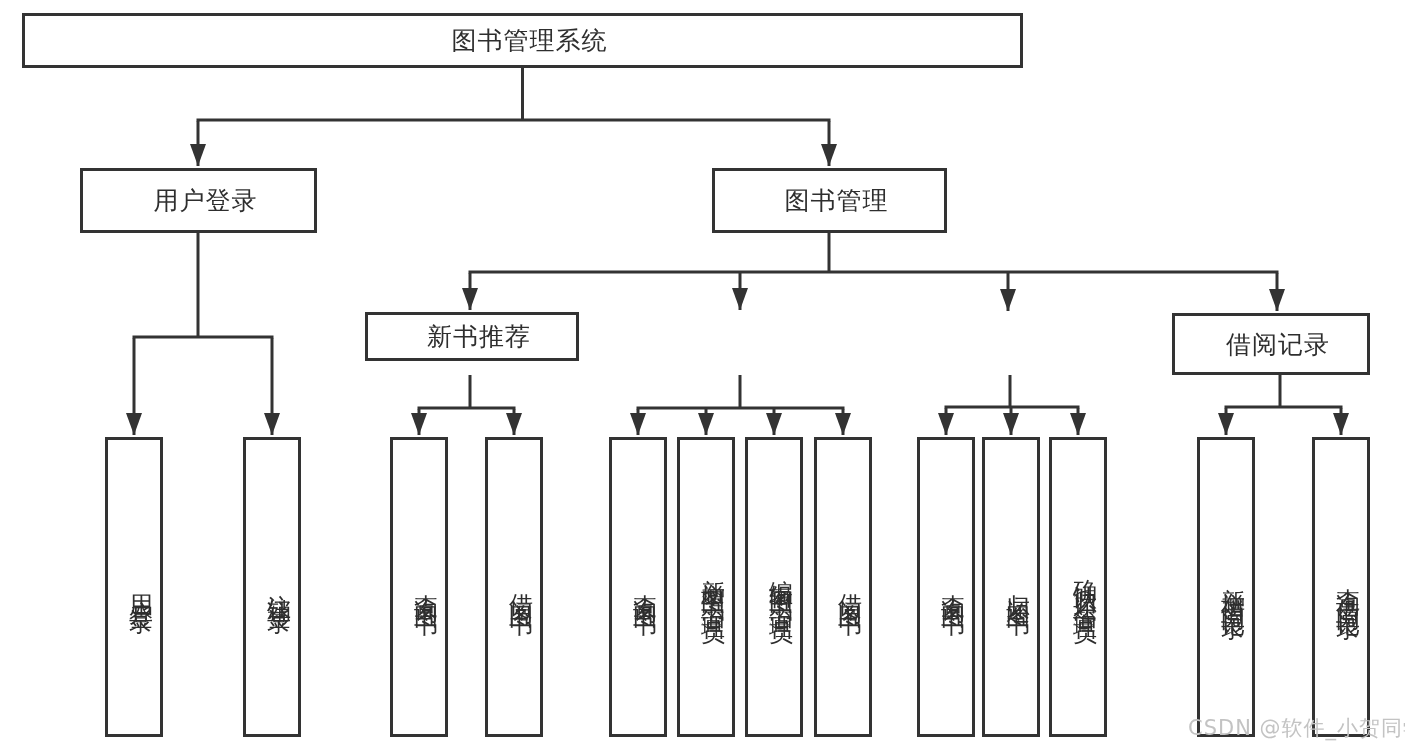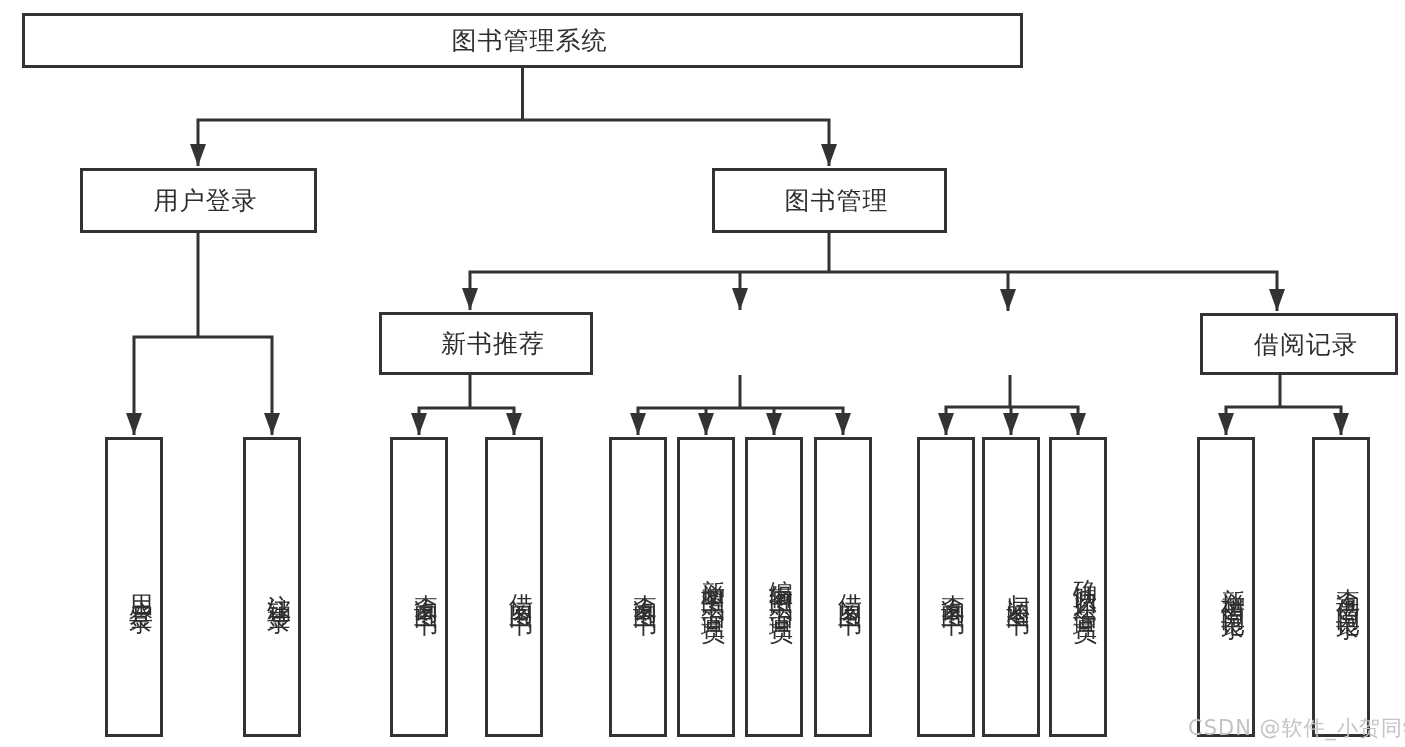--- a/index.html
+++ b/index.html
@@ -110,24 +110,24 @@
     <span>图书管理系统</span>
   </div>
 
   <div class="node hnode" style="left:80px; top:168px; width:237px; height:65px;">
     <span>用户登录</span>
   </div>
   <div class="node hnode" style="left:712px; top:168px; width:235px; height:65px;">
     <span>图书管理</span>
   </div>
 
-  <div class="node hnode" style="left:379px; top:312px; width:214px; height:63px;">
+  <div class="node hnode" style="left:365px; top:312px; width:214px; height:49px;">
     <span>新书推荐</span>
   </div>
-  <div class="node hnode" style="left:1172px; top:313px; width:198px; height:62px;margin-left:28px;">
+  <div class="node hnode" style="left:1172px; top:313px; width:198px; height:62px;">
     <span>借阅记录</span>
   </div>
 
   <div class="node leaf" style="left:105px;">
     <span class="vtext">用户登录</span>
   </div>
   <div class="node leaf" style="left:243px;">
     <span class="vtext">注销登录</span>
   </div>
 

